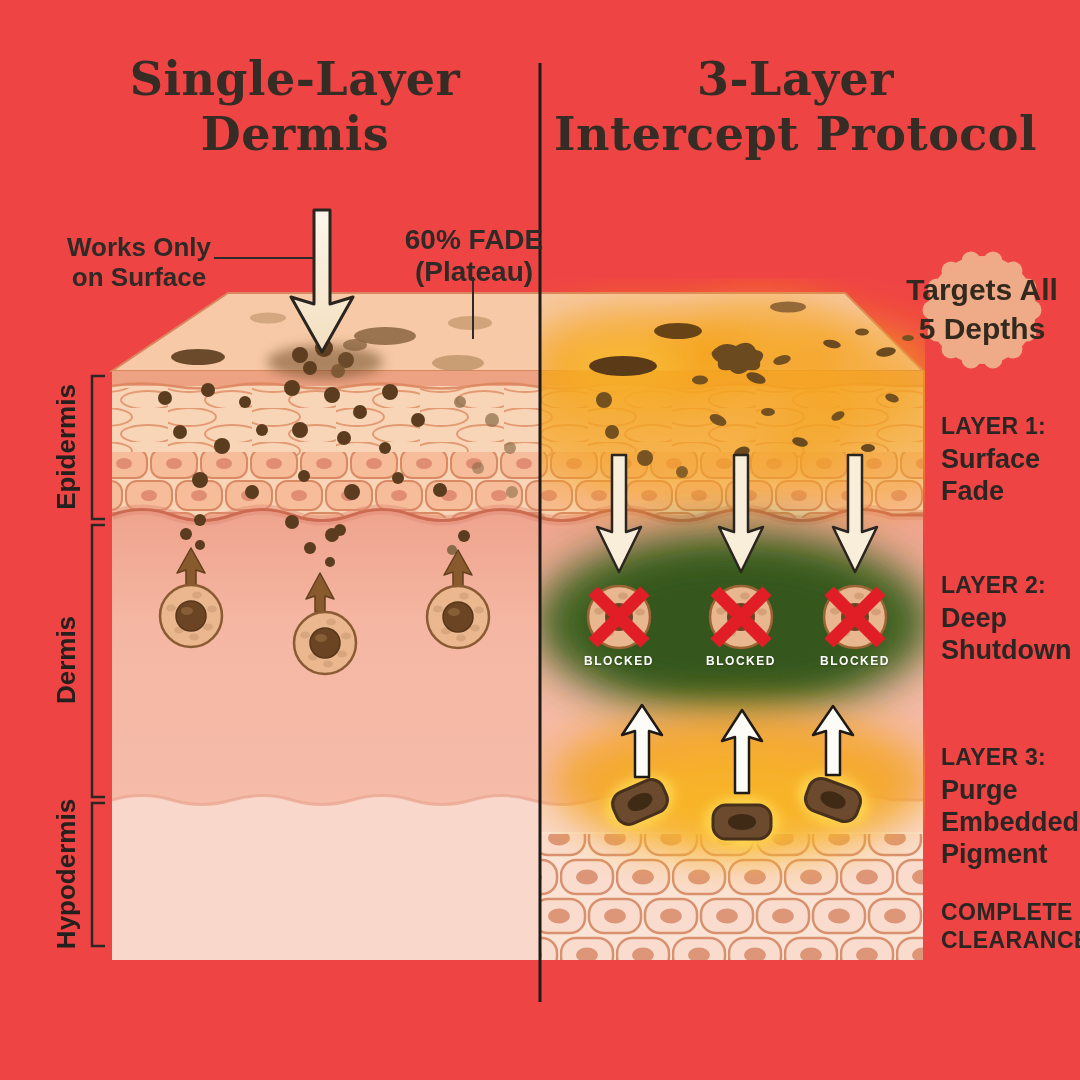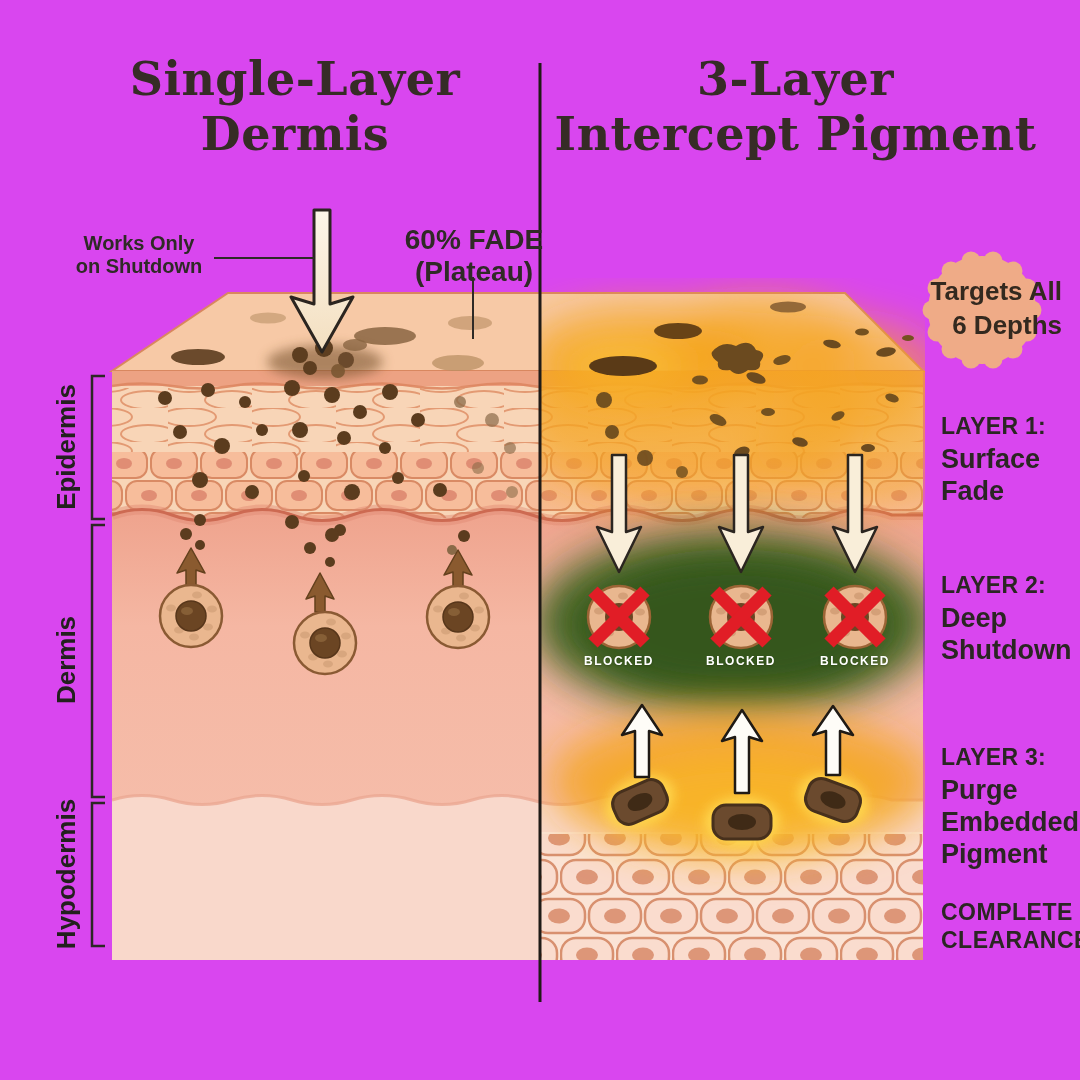--- a/index.html
+++ b/index.html
@@ -1,38 +1,38 @@
 <!DOCTYPE html>
 <html><head>
 <meta charset="utf-8">
 <style>
   html,body{margin:0;padding:0;}
   .canvas{
     position:relative;width:1080px;height:1080px;overflow:hidden;
-    background:#d946ef;
+    background:#ef4444;
     font-family:"Liberation Sans", sans-serif;
     color:#2c2724;
   }
   .abs{position:absolute;}
   .title{
     font-family:"DejaVu Serif", serif;
     font-weight:700;font-size:46px;line-height:1.2;
     color:#362c26;text-align:center;letter-spacing:.5px;
   }
   .note{
-    font-weight:700;font-size:20px;line-height:1.16;text-align:center;color:#2f2a26;
+    font-weight:700;font-size:26px;line-height:1.16;text-align:center;color:#2f2a26;
   }
   .pointer-h{height:2px;background:#2f2a26;}
   .pointer-v{width:2px;background:#2f2a26;}
   .bracket-label{
     font-weight:700;font-size:26px;color:#23201e;white-space:nowrap;
     transform:translate(-50%,-50%) rotate(-90deg);
   }
   .badge-text{
-    font-weight:700;font-size:26px;line-height:1.3;text-align:right;color:#33291f;
+    font-weight:700;font-size:30px;line-height:1.3;text-align:center;color:#33291f;
     transform:translate(-50%,-50%);width:160px;
   }
   .blocked-label{
     font-weight:700;font-size:12px;letter-spacing:1.5px;color:#ffffff;
     transform:translate(-50%,-50%);white-space:nowrap;
     text-shadow:0 1px 2px rgba(30,50,10,.45);
   }
   .layer-ann{width:150px;line-height:1.2;}
   .layer-ann .hd{font-weight:600;font-size:23px;letter-spacing:.3px;margin-bottom:2px;color:#2b2623;}
   .layer-ann .ln{font-weight:700;font-size:27px;color:#2b2623;}
@@ -377,26 +377,26 @@
       <circle cx="982" cy="310" r="54"></circle>
     </g>
   </svg>
 
   <div class="abs title" style="left:55px;top:52px;width:480px;">
     <span>Single-Layer</span><br>
     <span>Dermis</span>
   </div>
   <div class="abs title" style="left:548px;top:52px;width:495px;">
     <span>3-Layer</span><br>
-    <span>Intercept Pigment</span>
+    <span>Intercept Protocol</span>
   </div>
 
   <div class="abs note" style="left:48px;top:232px;width:182px;">
     <span>Works Only</span><br>
-    <span>on Shutdown</span>
+    <span>on Surface</span>
   </div>
   <div class="abs pointer-h" style="left:214px;top:257px;width:100px;"></div>
 
   <div class="abs note" style="left:396px;top:224px;width:156px;font-size:28px;">
     <span>60% FADE</span><br>
     <span>(Plateau)</span>
   </div>
   <div class="abs pointer-v" style="left:472px;top:277px;height:62px;"></div>
 
   <div class="abs bracket-label" style="left:66px;top:447px;">
@@ -404,21 +404,21 @@
   </div>
   <div class="abs bracket-label" style="left:66px;top:660px;">
     <span>Dermis</span>
   </div>
   <div class="abs bracket-label" style="left:66px;top:874px;">
     <span>Hypodermis</span>
   </div>
 
   <div class="abs badge-text" style="left:982px;top:309px;">
     <span>Targets All</span><br>
-    <span>6 Depths</span>
+    <span>5 Depths</span>
   </div>
 
   <div class="abs blocked-label" style="left:619px;top:661px;">
     <span>BLOCKED</span>
   </div>
   <div class="abs blocked-label" style="left:741px;top:661px;">
     <span>BLOCKED</span>
   </div>
   <div class="abs blocked-label" style="left:855px;top:661px;">
     <span>BLOCKED</span>

